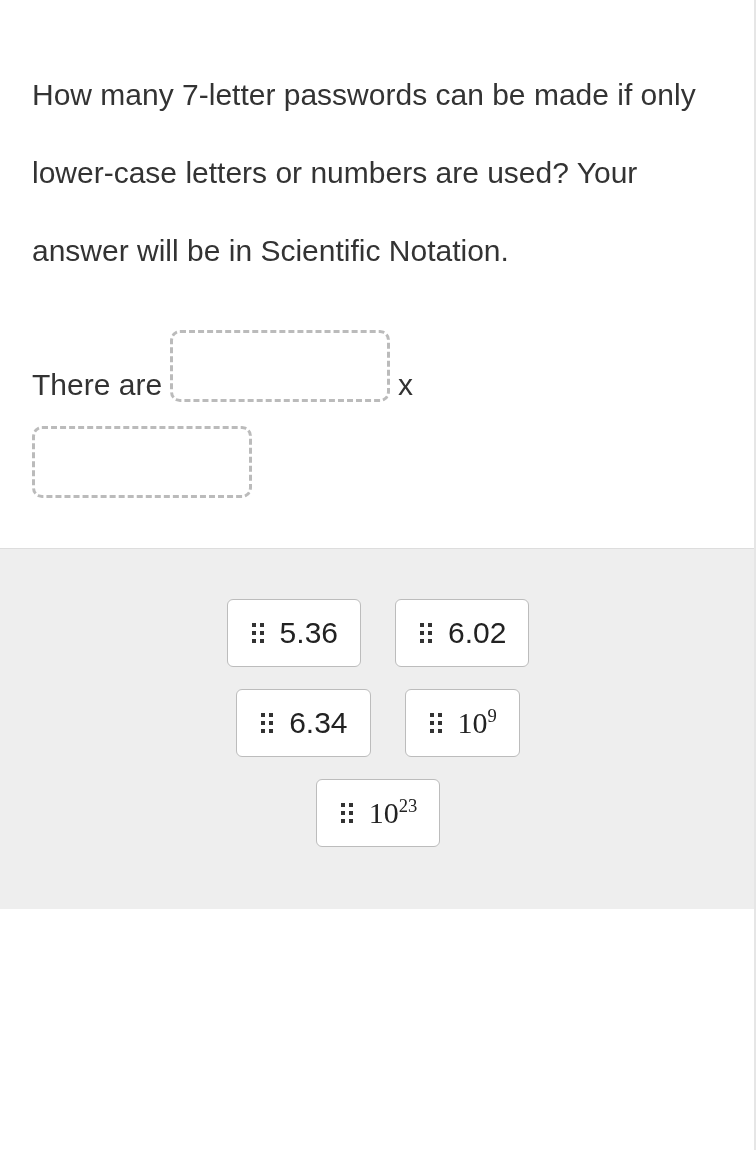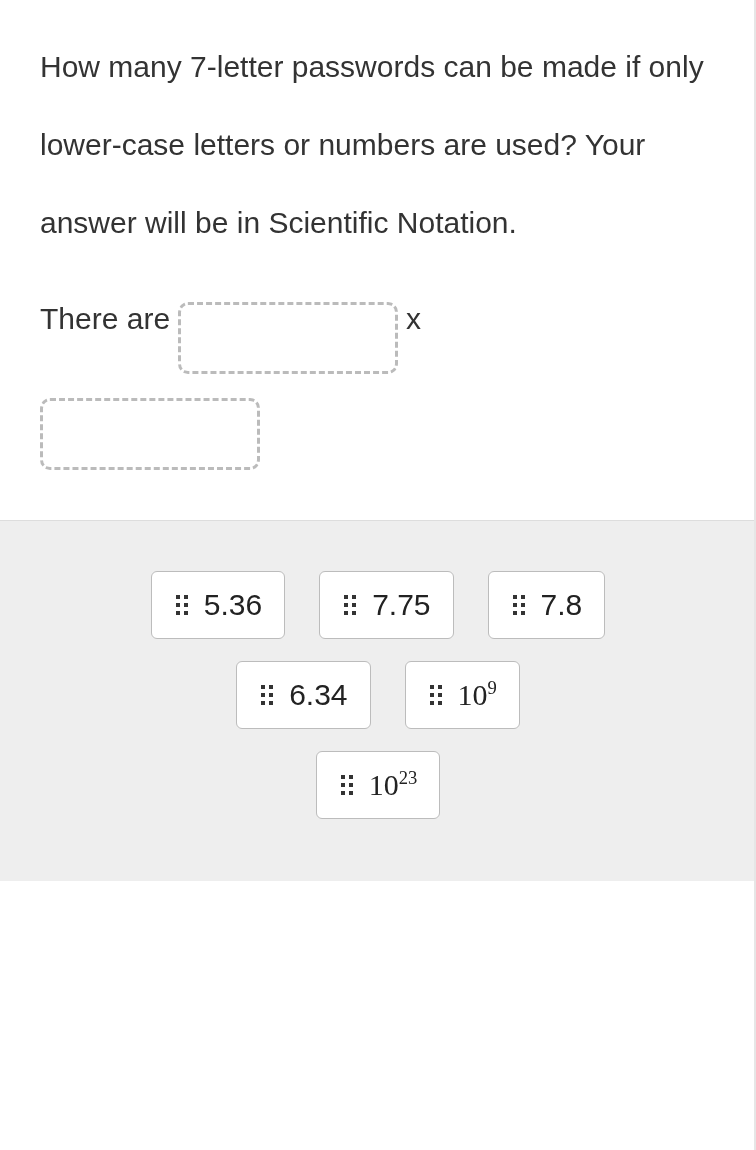--- a/index.html
+++ b/index.html
@@ -3,34 +3,35 @@
 <meta charset="utf-8">
 <style>
   * { box-sizing: border-box; margin: 0; padding: 0; }
   body {
     font-family: -apple-system, BlinkMacSystemFont, "Segoe UI", Helvetica, Arial, sans-serif;
     background: #fff;
     width: 756px;
     color: #333;
   }
   .question-area {
-    padding: 28px 28px 50px 40px;
+    padding: 28px 28px 50px 32px;
     background: #fff;
+    margin-top: 28px;
   }
   .question-text {
     font-size: 30px;
     line-height: 2.6;
     color: #333;
     font-weight: 400;
   }
   .answer-line {
     font-size: 30px;
     color: #333;
     display: flex;
-    align-items: flex-start;
+    align-items: flex-end;
     flex-wrap: wrap;
     gap: 8px;
     margin-top: 40px;
   }
   .drop-slot {
     display: inline-block;
     width: 220px;
     height: 72px;
     border: 3px dashed #bbb;
     border-radius: 10px;
@@ -106,25 +107,21 @@
 </div>
 
 <div class="tiles-area">
   <div class="tiles-row">
     <div class="tile">
       <span class="grip"></span>
       <span>5.36</span>
     </div>
     <div class="tile">
       <span class="grip"></span>
-      <span>7.75</span>
-    </div>
-    <div class="tile">
-      <span class="grip"></span>
-      <span>7.8</span>
+      <span>6.02</span>
     </div>
   </div>
 
   <div class="tiles-row">
     <div class="tile">
       <span class="grip"></span>
       <span>6.34</span>
     </div>
     <div class="tile">
       <span class="grip"></span>

